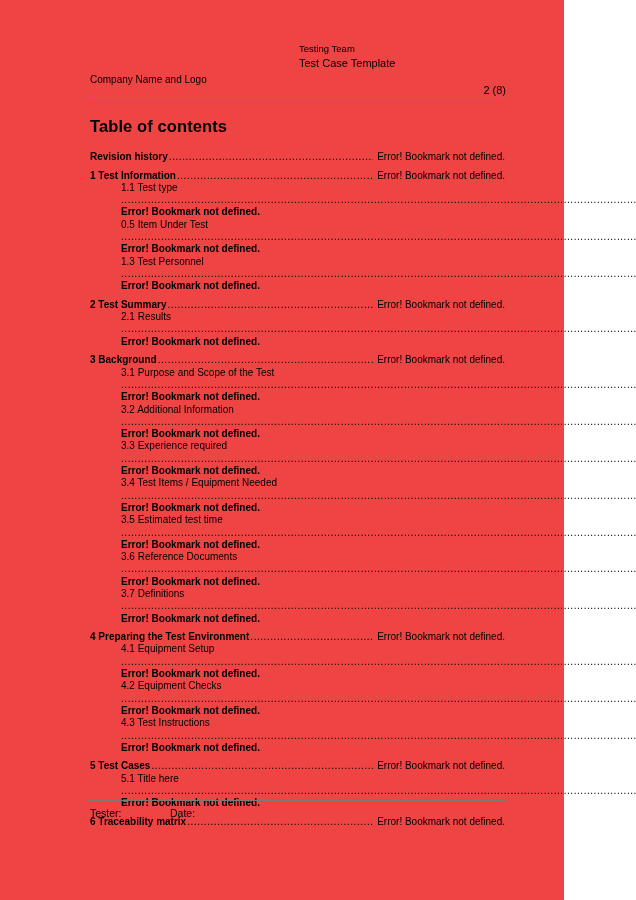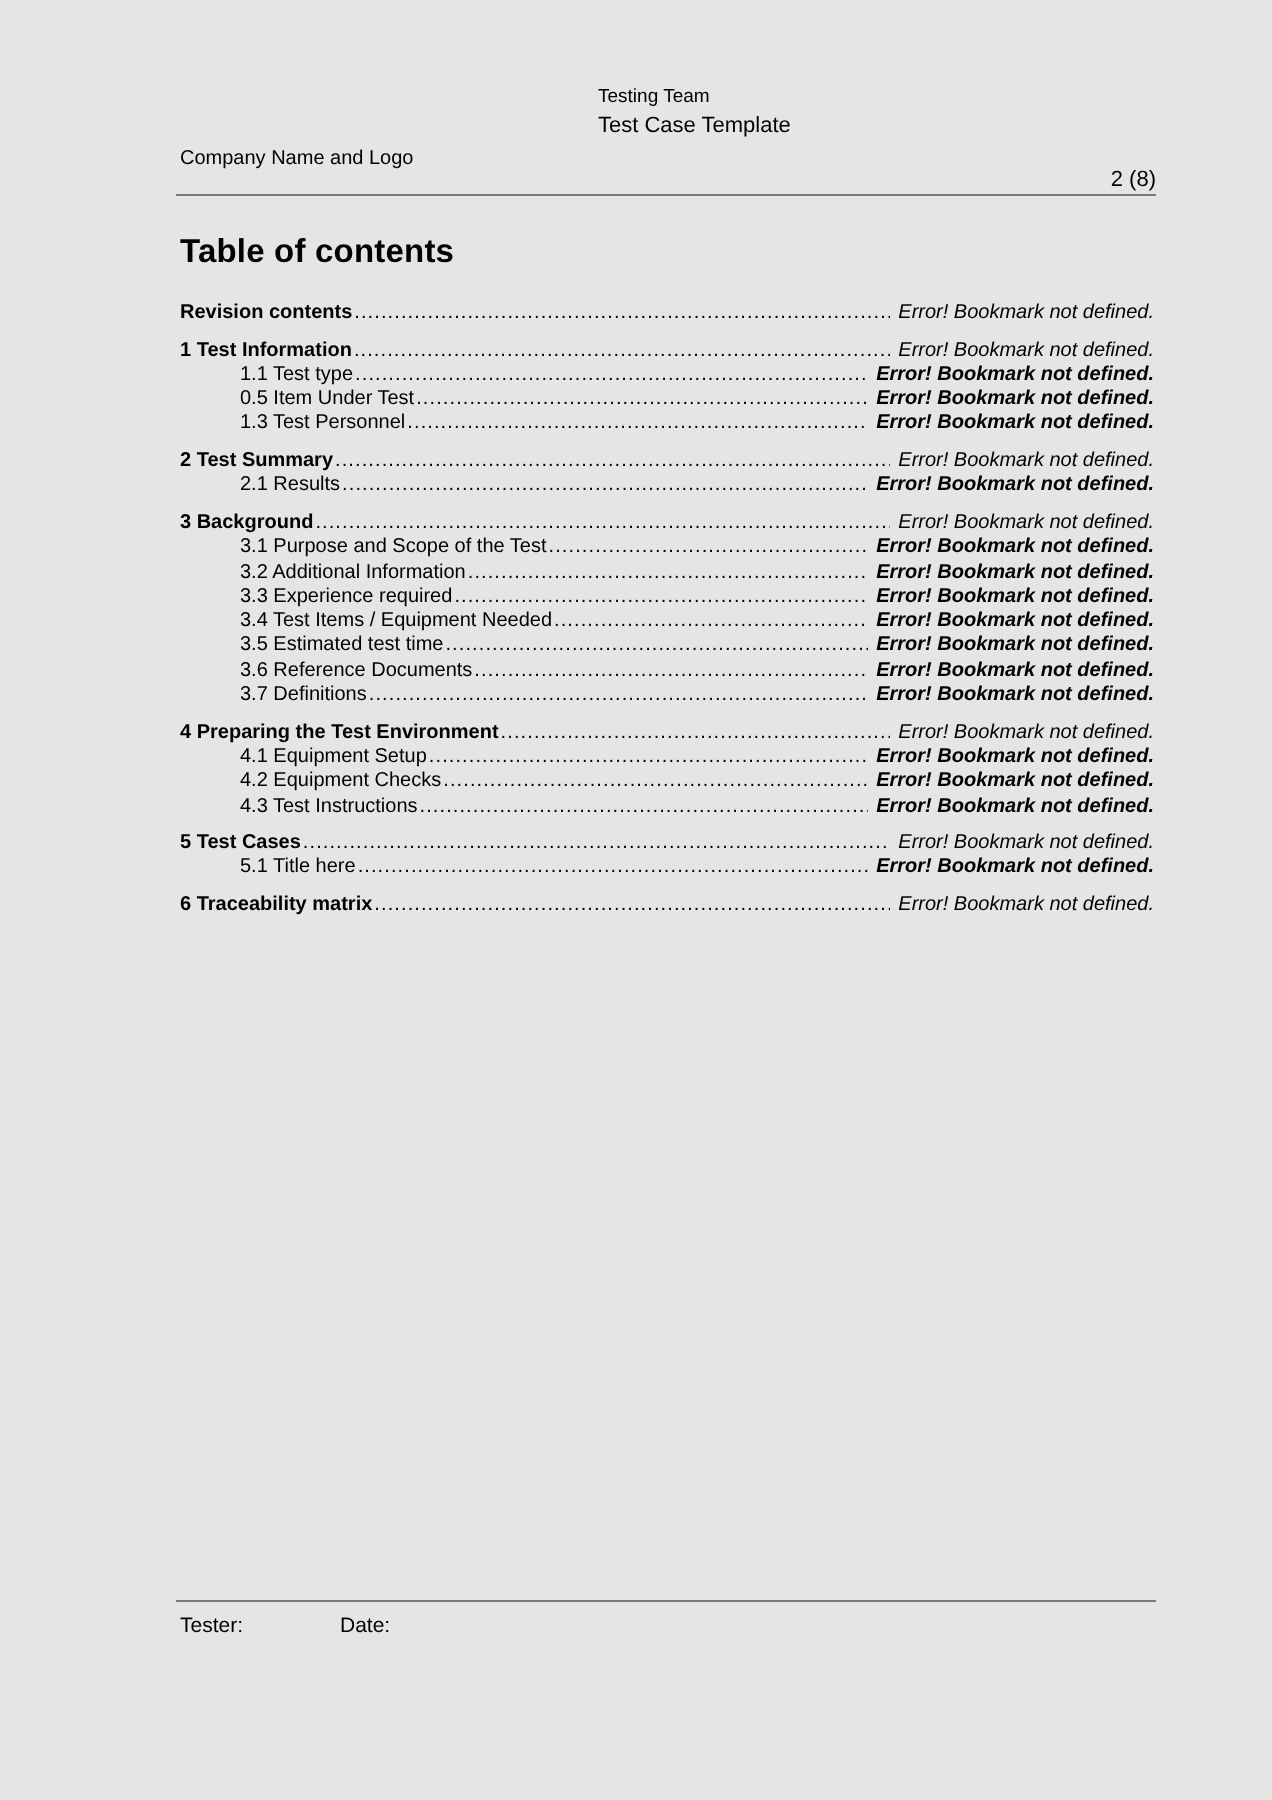--- a/index.html
+++ b/index.html
@@ -6,22 +6,22 @@
   html, body { background: #ffffff; }
   body {
     width: 636px; height: 900px;
     font-family: "Liberation Sans", "DejaVu Sans", sans-serif;
     color: #000000;
     position: relative;
     overflow: hidden;
   }
   .page {
     position: absolute; left: 0; top: 0;
-    width: 636px; height: 900px;
-    background: #e5e5e5;
+    width: 564px; height: 900px;
+    background: #ef4444;
   }
 
   
   .hdr-center {
     position: absolute; left: 299px; top: 41px;
     text-align: left; white-space: nowrap;
   }
   .hdr-team   { font-size: 9.5px; line-height: 15px; }
   .hdr-title  { font-size: 11px; font-weight: normal; line-height: 15px; }
   .hdr-company {
@@ -48,32 +48,32 @@
     letter-spacing: 0.1px;
   }
   .toc-group { margin-bottom: 6.3px; }
   .toc-row {
     display: flex; align-items: baseline;
     font-size: 10px; line-height: 12.3px;
     white-space: nowrap;
   }
   .toc-row.level-1 .toc-label { font-weight: bold; }
   .toc-row.level-1 .toc-error { font-weight: normal; }
-  .toc-row.level-2 { padding-left: 30px; }
+  .toc-row.level-2 { padding-left: 30px; flex-direction: column; }
   .toc-row.level-2 .toc-label { font-weight: normal; }
   .toc-row.level-2 .toc-error { font-weight: bold; }
   .toc-label { flex: 0 0 auto; }
   .toc-leader {
     flex: 1 1 auto;
     overflow: hidden;
     margin: 0 4px 0 1px;
     letter-spacing: 0.55px;
     font-weight: normal;
   }
-  .toc-error { flex: 0 0 auto; font-style: italic; }
+  .toc-error { flex: 0 0 auto; }
 
   
   .ftr-rule {
     position: absolute; left: 88px; right: 58px; top: 800px;
     height: 0; border-top: 1px solid #7a7a7a;
   }
   .ftr {
     position: absolute; left: 90px; right: 58px; top: 806px;
     font-size: 10.5px; line-height: 14px;
   }
@@ -94,21 +94,21 @@
 
   <div class="hdr-pagenum">2 (8)</div>
 
   <div class="hdr-rule"></div>
 
   <div class="toc">
     <div class="toc-heading">Table of contents</div>
     <div class="toc-list">
         <div class="toc-group">
           <div class="toc-row level-1">
-            <span class="toc-label">Revision contents</span>
+            <span class="toc-label">Revision history</span>
             <span class="toc-leader">............................................................................................................................................................................................................................</span>
             <span class="toc-error">Error! Bookmark not defined.</span>
           </div>
         </div>
         <div class="toc-group">
           <div class="toc-row level-1">
             <span class="toc-label">1 Test Information</span>
             <span class="toc-leader">............................................................................................................................................................................................................................</span>
             <span class="toc-error">Error! Bookmark not defined.</span>
           </div>

